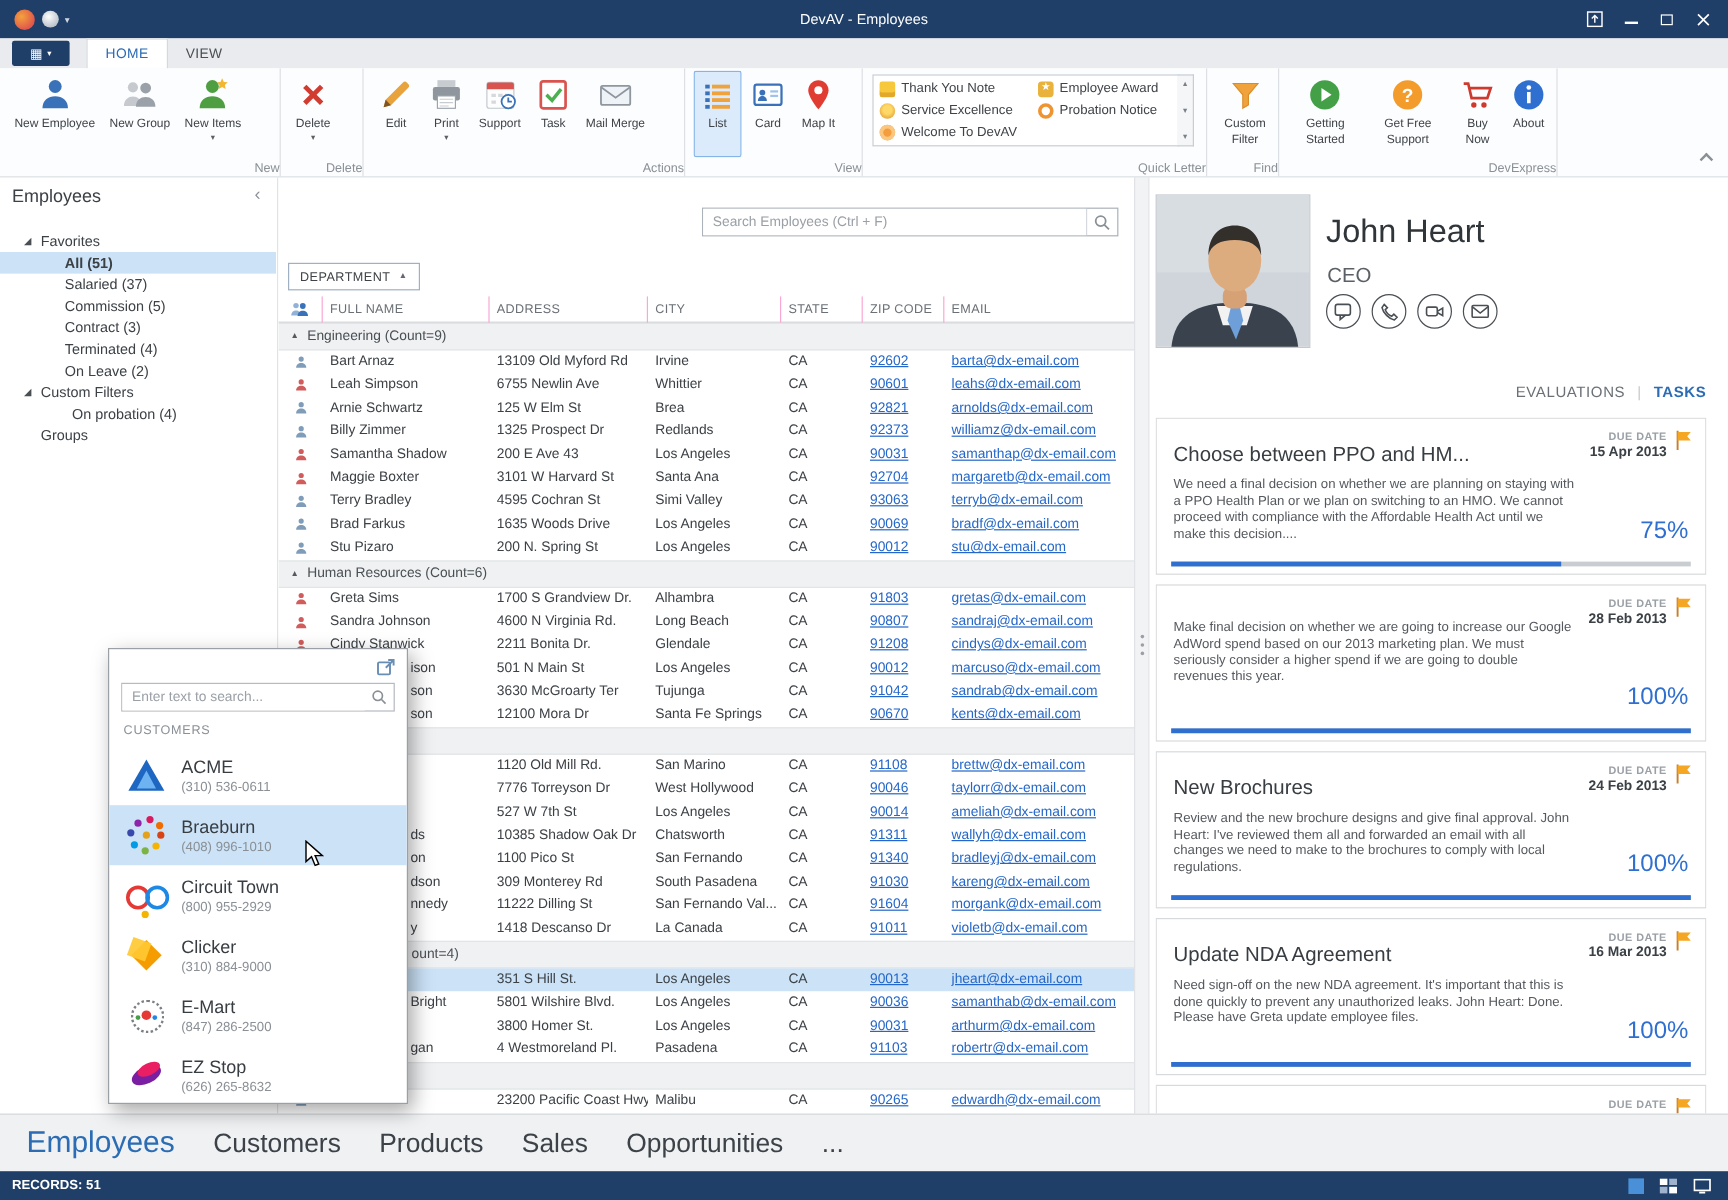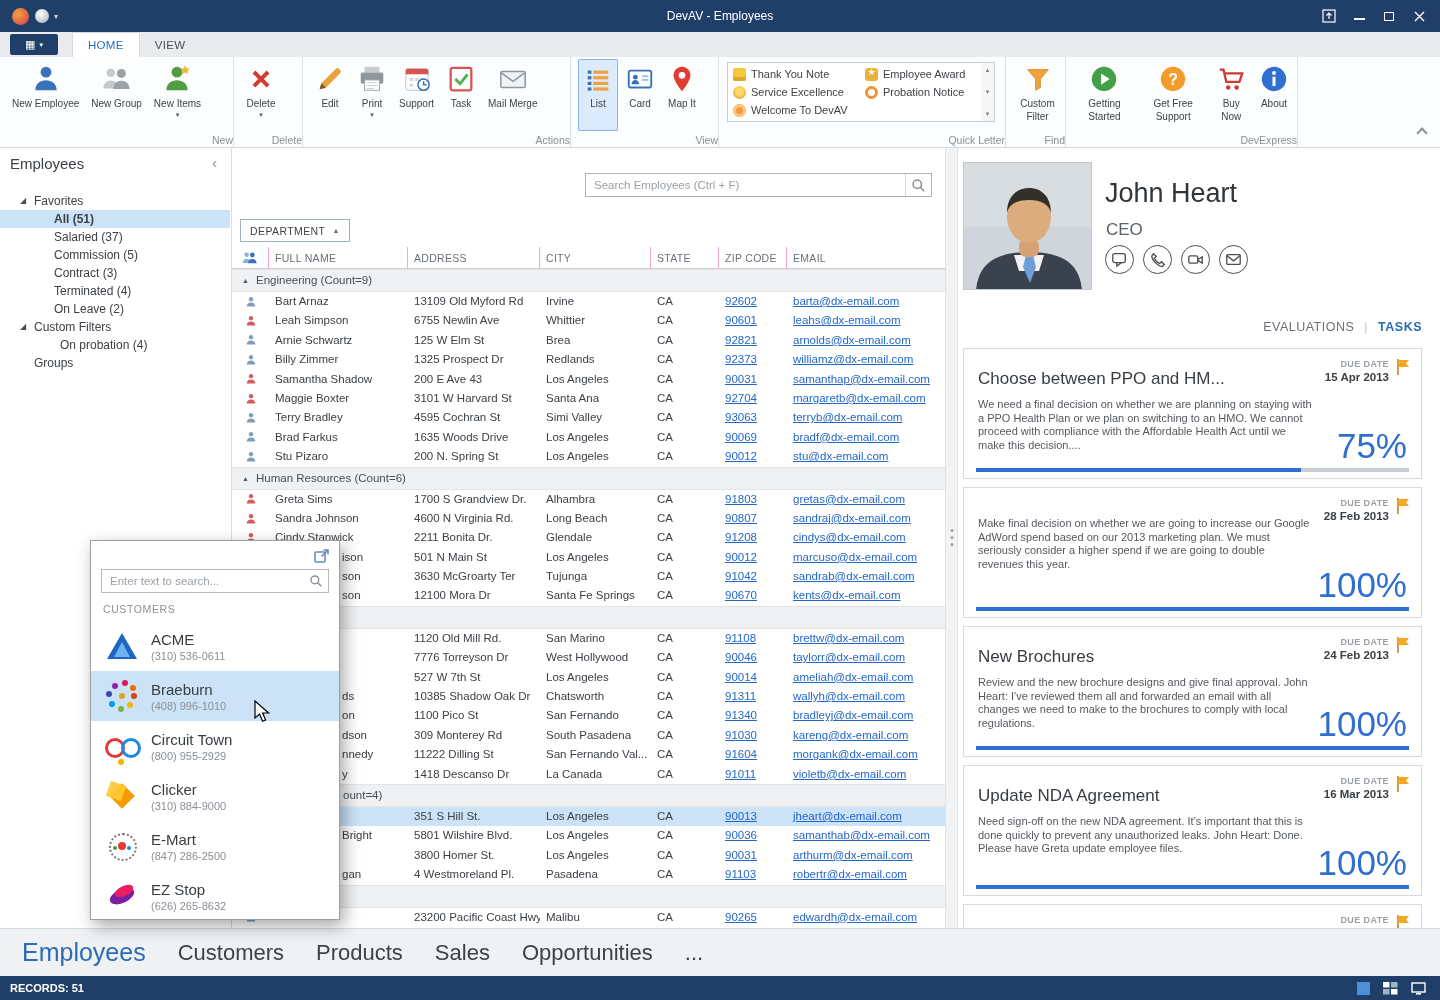--- a/index.html
+++ b/index.html
@@ -99,21 +99,21 @@
 .d-tab[data-state="active"]{color:#2b6cb5;font-weight:bold}
 .d-tabsep{color:#c5c9cd;margin:0 10px}
 .cards{position:absolute;top:200px;left:5px;right:18px;bottom:0;overflow:hidden}
 .task-card{position:relative;height:131px;margin-bottom:8px;border:1px solid #d7dadd;background:#fff;padding:20px 14px;cursor:pointer}
 .tc-title{font-size:17px;color:#383d42;width:320px;white-space:nowrap;overflow:hidden}
 .tc-due{position:absolute;top:10px;right:32px;text-align:right}
 .tc-due-label{display:block;font-size:9px;color:#9aa0a6;font-weight:bold;letter-spacing:.4px}
 .tc-due-date{display:block;font-size:11.5px;color:#3c4146;font-weight:bold;margin-top:2px}
 .tc-flag{position:absolute;top:9px;right:10px;width:16px;height:18px}
 .tc-body{margin-top:9px;font-size:11px;line-height:13.5px;color:#55595e;width:335px}
-.tc-pct{position:absolute;right:14px;bottom:12px;font-size:35px;color:#2f6fd0}
+.tc-pct{position:absolute;right:14px;bottom:24px;font-size:20px;color:#2f6fd0}
 .tc-bar{position:absolute;left:12px;right:12px;bottom:6px;height:4px;background:#c9cdd2}
 .tc-bar-fill{position:absolute;left:0;top:0;bottom:0;background:#2f6fd0}
 
 .popup{position:absolute;left:90px;top:540px;width:250px;height:380px;background:#fff;border:1px solid #9aa0a6;box-shadow:4px 6px 16px rgba(0,0,0,.35);z-index:40;overflow:hidden}
 .pop-open{position:absolute;top:6px;right:8px;width:18px;height:18px;cursor:pointer}
 .pop-search{position:absolute;top:28px;left:10px;right:10px;height:24px;border:1px solid #b4bac0;display:flex;align-items:stretch}
 .pop-search input{flex:1;border:0;outline:0;padding:0 8px;font-size:11.5px;color:#55595e;font-family:inherit;min-width:0}
 .pop-search input::placeholder{color:#9aa0a6}
 .pop-mag{width:24px;display:flex;align-items:center;justify-content:center;cursor:pointer}
 .pop-section{position:absolute;top:62px;left:12px;font-size:10.5px;color:#8a9096;letter-spacing:.6px}

